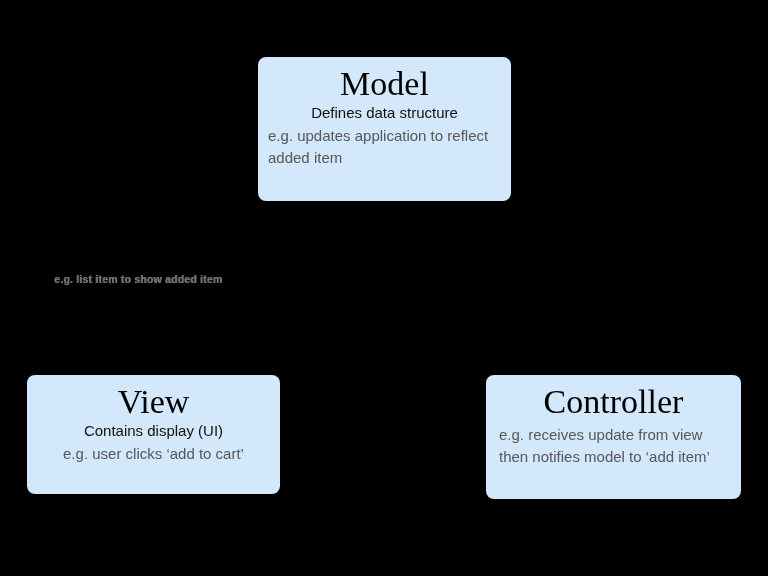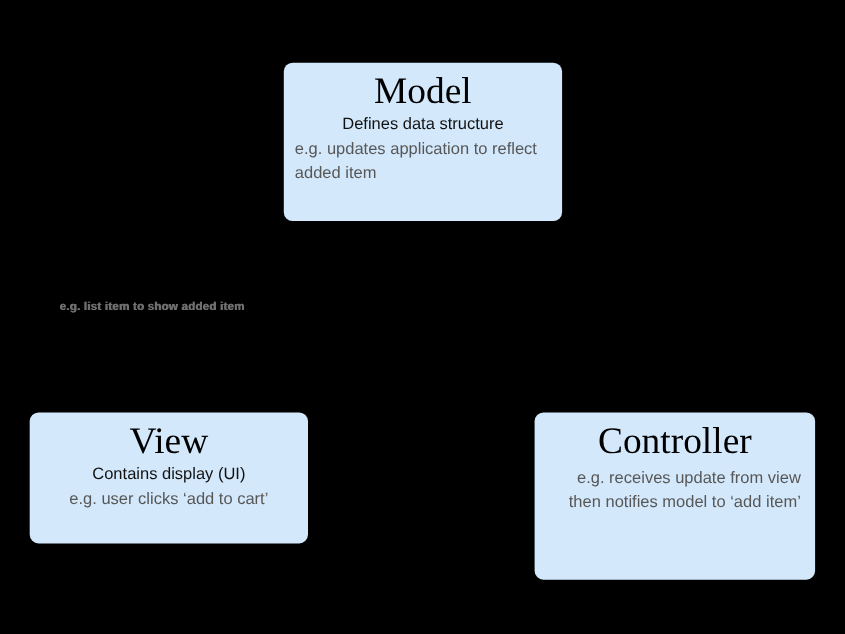--- a/index.html
+++ b/index.html
@@ -49,22 +49,22 @@
     margin-top:4px;
     width:100%;
   }
   
   .box-model{left:258px;top:57px;width:253px;height:144px;}
   .box-model .box-note{text-align:left;padding:0 10px;}
   
   .box-view{left:27px;top:375px;width:253px;height:119px;}
   .box-view .box-note{text-align:center;padding:0 18px;}
   
-  .box-controller{left:486px;top:375px;width:255px;height:152px;}
-  .box-controller .box-note{text-align:right;padding:0 13px;}
+  .box-controller{left:486px;top:375px;width:255px;height:124px;}
+  .box-controller .box-note{text-align:left;padding:0 13px;}
   
   .floating-label{
     position:absolute;
     left:54px;top:273px;
     font-size:10.5px;
     font-weight:bold;
     letter-spacing:0.2px;
     color:var(--label);
     white-space:nowrap;
     text-shadow:0.6px 0 0 var(--label);

